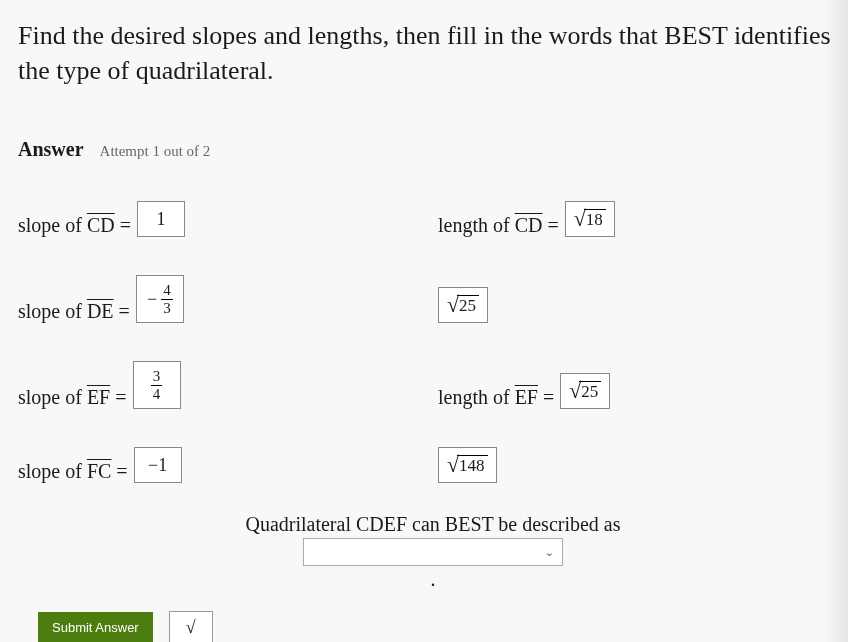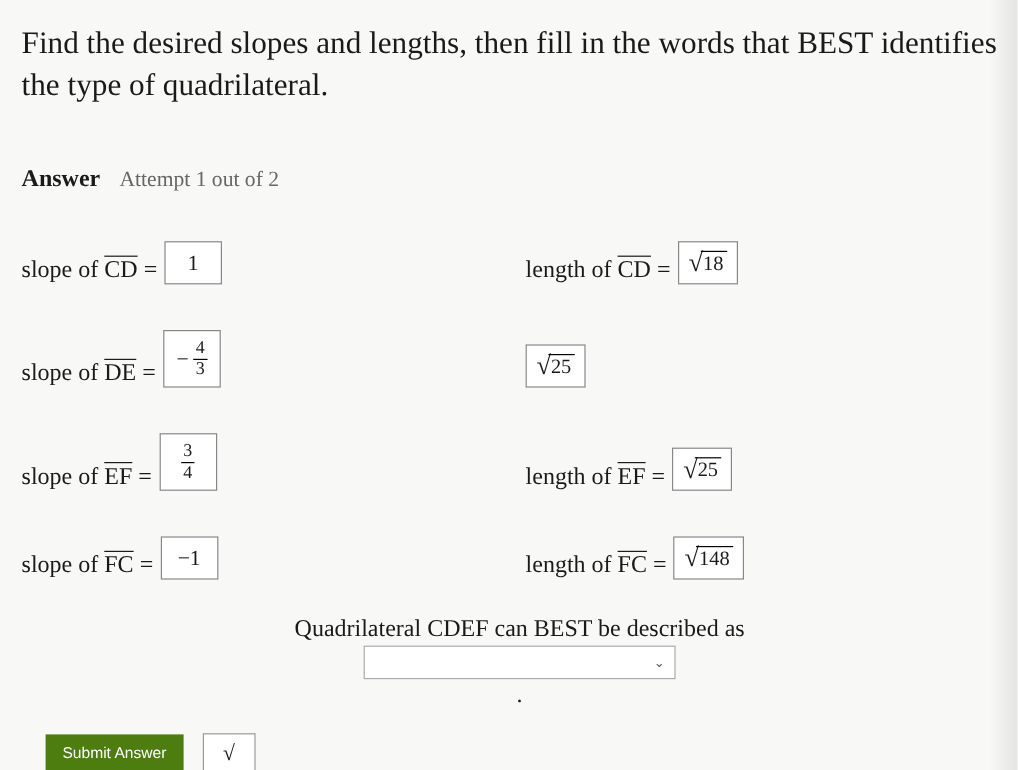--- a/index.html
+++ b/index.html
@@ -23,21 +23,21 @@
     }
     .answer-header {
       margin-bottom: 40px;
     }
     .answer-label {
       font-weight: bold;
       font-size: 20px;
       margin-right: 12px;
     }
     .attempt {
-      font-size: 18px;
+      font-size: 15px;
       color: #666;
     }
     .grid {
       display: grid;
       grid-template-columns: 420px 1fr;
       row-gap: 38px;
       margin-bottom: 30px;
     }
     .cell {
       font-size: 20px;
@@ -197,21 +197,20 @@
             <span class="radicand">25</span>
           </span>
       </span>
     </div>
 
     <div class="cell">
       <span class="seg"><span>slope of</span> <span class="overline">FC</span> <span>=</span></span>
       <span class="input-box">−1</span>
     </div>
     <div class="cell">
-      <span class="seg"><span>length of</span> <span class="overline">FC</span> <span>=</span></span>
       <span class="input-box">
         <span class="radical">
             <span class="surd">√</span>
             <span class="radicand">148</span>
           </span>
       </span>
     </div>
 
   </div>
 

